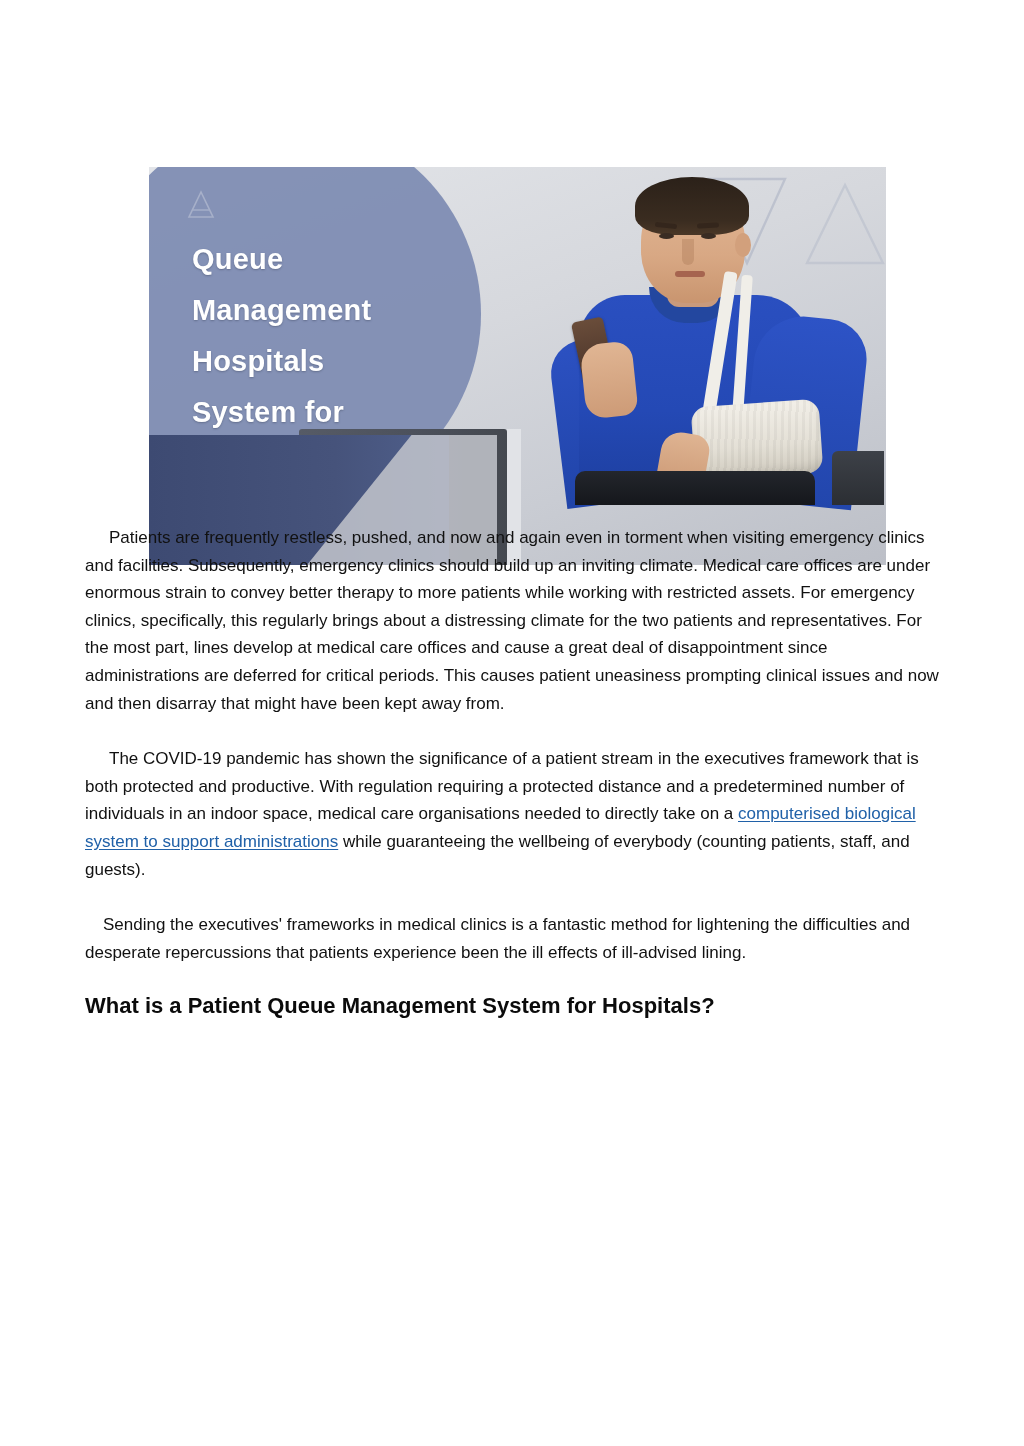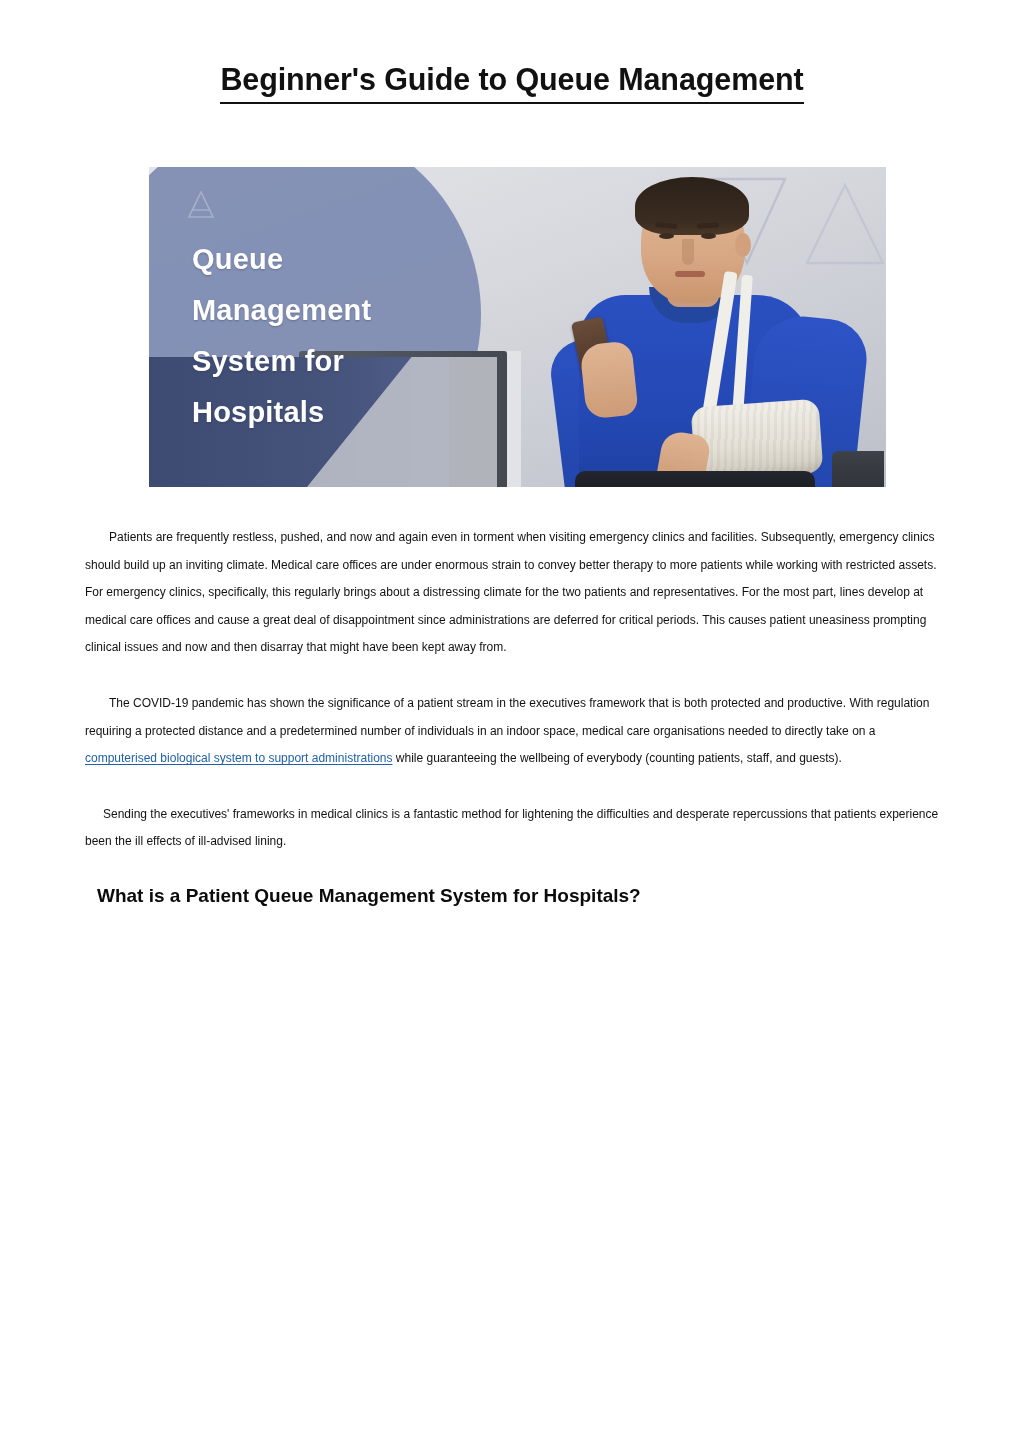--- a/index.html
+++ b/index.html
@@ -40,21 +40,21 @@
     border-bottom: 2px solid #111111;
     padding-bottom: 1px;
   }
 
   
   .hero-wrap {
     position: absolute;
     left: 149px;
     top: 167px;
     width: 737px;
-    height: 320px;
+    height: 398px;
   }
   .hero {
     position: absolute;
     inset: 0;
     overflow: hidden;
     background: #d9dbe0;
   }
   
   .hero .wall {
     position: absolute;
@@ -329,49 +329,49 @@
 
   
   .content {
     position: absolute;
     left: 85px;
     top: 524px;
     width: 857px;
   }
   p.body {
     margin: 0 0 28px 0;
-    font-size: 12px;
+    font-size: 17px;
     line-height: 27.6px;
     color: #111111;
     text-align: left;
     text-indent: 24px;
   }
   p.body.noindent { text-indent: 18px; }
 
   a.inline-link {
     color: #2061a8;
     text-decoration: underline;
     text-underline-offset: 2px;
   }
 
   h2.section-heading {
-    margin: 20px 0 0 12px;
-    font-size: 19px;
+    margin: 20px 0 0 0;
+    font-size: 22px;
     line-height: 24px;
     font-weight: bold;
     color: #0b0b0b;
   }
 </style>
 </head>
 <body>
 
 <div class="page">
 
   <h1 class="doc-title">
-    <span class="tline">Beginner's Guide to Queue Management</span><br>
+    <br>
   </h1>
 
   <div class="hero-wrap">
     <div class="hero">
       <div class="wall"></div>
 
       <svg class="wall-deco" viewBox="0 0 200 120">
         <polygon points="20,12 96,12 58,96" fill="none" stroke="#a9b0c2" stroke-width="2.4"></polygon>
         <polygon points="118,96 156,18 194,96" fill="none" stroke="#b7bdcb" stroke-width="2.4"></polygon>
       </svg>
@@ -412,22 +412,22 @@
         <div class="lap"></div>
         <div class="chairarm2"></div>
       </div>
 
       <div class="band"></div>
       <div class="band-mask"></div>
 
       <div class="overlay-text">
         <span>Queue</span>
         <span>Management</span>
+        <span>Hospitals</span>
         <span>System for</span>
-        <span>Hospitals</span>
       </div>
     </div>
   </div>
 
   <div class="content">
 
     <p class="body">Patients are frequently restless, pushed, and now and again even in torment when visiting emergency clinics and facilities. Subsequently, emergency clinics should build up an inviting climate. Medical care offices are under enormous strain to convey better therapy to more patients while working with restricted assets. For emergency clinics, specifically, this regularly brings about a distressing climate for the two patients and representatives. For the most part, lines develop at medical care offices and cause a great deal of disappointment since administrations are deferred for critical periods. This causes patient uneasiness prompting clinical issues and now and then disarray that might have been kept away from.</p>
 
     <p class="body"><span>The COVID-19 pandemic has shown the significance of a patient stream in the executives framework that is both protected and productive. With regulation requiring a protected distance and a predetermined number of individuals in an indoor space, medical care organisations needed to directly take on a </span><a class="inline-link" href="#">computerised biological system to support administrations</a><span> while guaranteeing the wellbeing of everybody (counting patients, staff, and guests).</span></p>
 

